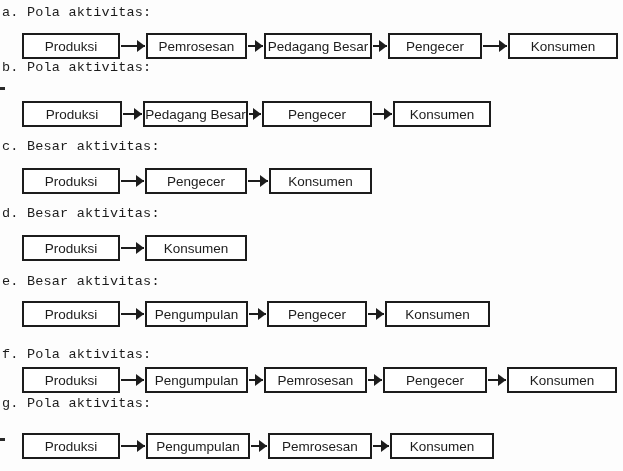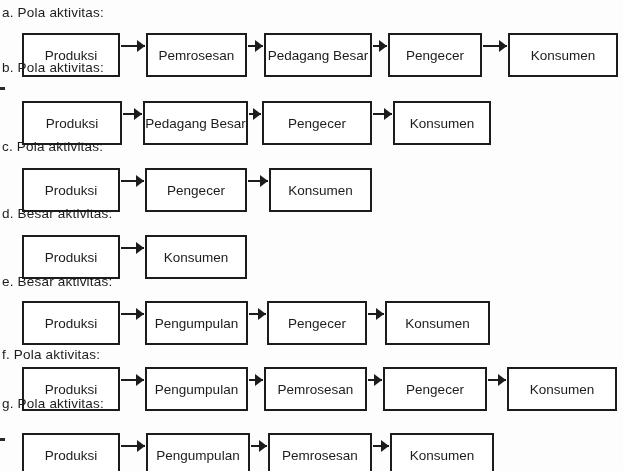--- a/index.html
+++ b/index.html
@@ -13,24 +13,25 @@
     background:#fdfdfd;
     overflow:hidden;
   }
   .flabel{
     position:absolute;
     left:2px;
     font-size:13.5px;
     color:#1c1c1c;
     white-space:nowrap;
     letter-spacing:.2px;
+    font-family:Liberation Mono, monospace;
   }
   .box{
     position:absolute;
-    height:44px;
+    height:26px;
     box-sizing:border-box;
     border:2px solid #1c1c1c;
     background:#ffffff;
     display:flex;
     align-items:center;
     justify-content:center;
     font-size:13.5px;
     color:#1c1c1c;
     white-space:nowrap;
   }
@@ -82,21 +83,21 @@
     <div class="box" style="top:101px;left:22px;width:100px">Produksi</div>
     <span class="arrow" style="top:113px;left:123px;width:19px"></span>
     <div class="box" style="top:101px;left:143px;width:105px">Pedagang Besar</div>
     <span class="arrow" style="top:113px;left:249px;width:12px"></span>
     <div class="box" style="top:101px;left:262px;width:110px">Pengecer</div>
     <span class="arrow" style="top:113px;left:373px;width:19px"></span>
     <div class="box" style="top:101px;left:393px;width:98px">Konsumen</div>
   </section>
 
   <section>
-    <div class="flabel" style="top:139px">c. Pola aktivitas:</div>
+    <div class="flabel" style="top:139px">c. Besar aktivitas:</div>
     <div class="box" style="top:168px;left:22px;width:98px">Produksi</div>
     <span class="arrow" style="top:180px;left:121px;width:23px"></span>
     <div class="box" style="top:168px;left:145px;width:102px">Pengecer</div>
     <span class="arrow" style="top:180px;left:248px;width:20px"></span>
     <div class="box" style="top:168px;left:269px;width:103px">Konsumen</div>
   </section>
 
   <section>
     <div class="flabel" style="top:206px">d. Besar aktivitas:</div>
     <div class="box" style="top:235px;left:22px;width:98px">Produksi</div>

